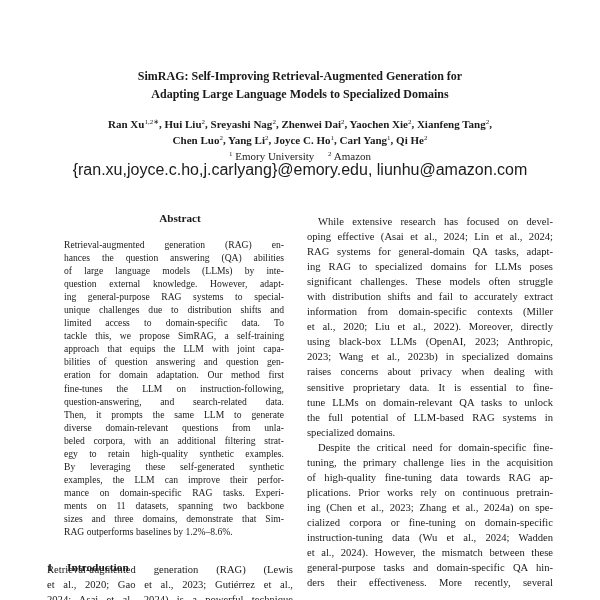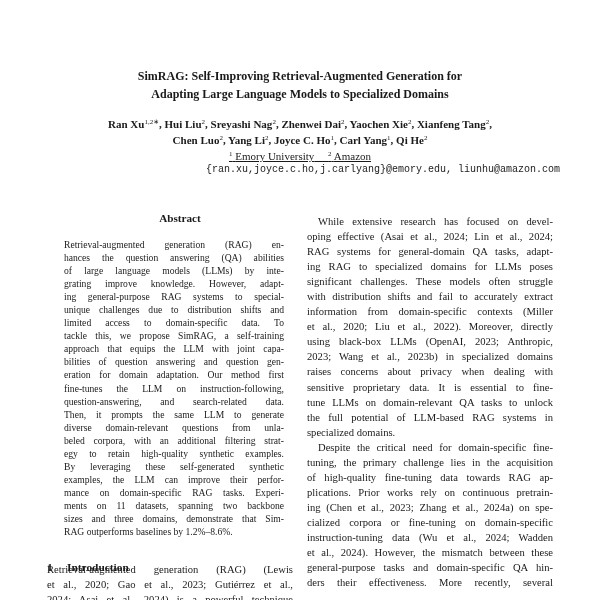--- a/index.html
+++ b/index.html
@@ -1,23 +1,23 @@
 <!DOCTYPE html>
 <html><head>
 <meta charset="utf-8">
 <style>
   html, body { margin: 0; padding: 0; background: #ffffff; }
   body { width: 600px; height: 600px; overflow: hidden; position: relative; color: #1a1a1a; font-family: "Liberation Serif", serif; }
   .page { position: absolute; left: 0; top: 0; width: 600px; height: 600px; }
   .title { position: absolute; left: 60px; width: 480px; text-align: center; font-weight: bold; font-size: 12px; line-height: 18px; top: 67px; }
   .authors { position: absolute; left: 40px; width: 520px; text-align: center; font-weight: bold; font-size: 11px; line-height: 16px; top: 116px; }
   .authors sup { font-size: 7px; font-weight: normal; vertical-align: 4px; line-height: 0; }
-  .affil { position: absolute; left: 40px; width: 520px; text-align: center; font-size: 11px; line-height: 14px; top: 149px; text-decoration: underline; }
+  .affil { position: absolute; left: 40px; width: 520px; text-align: center; font-size: 11px; line-height: 14px; top: 149px; }
   .affil sup { font-size: 7px; vertical-align: 4px; line-height: 0; }
-  .emails { position: absolute; left: 40px; width: 520px; text-align: right; font-family: Liberation Mono, monospace; font-size: 10px; line-height: 14px; top: 163px; }
+  .emails { position: absolute; left: 40px; width: 520px; text-align: center; font-family: Liberation Sans, sans-serif; font-size: 16px; line-height: 14px; top: 163px; }
   .abs-head { position: absolute; left: 60px; width: 240px; text-align: center; font-weight: bold; font-size: 11.2px; top: 211px; line-height: 14px; }
   .abs-body { position: absolute; left: 64px; width: 220px; font-size: 9.6px; line-height: 13.05px; top: 238px; }
   .ln { display: block; white-space: nowrap; text-align: justify; text-align-last: justify; height: 13.05px; overflow: visible; }
   .ln.last { text-align-last: left; }
   .sec-head { position: absolute; left: 47px; top: 560px; font-weight: bold; font-size: 11.4px; line-height: 14px; }
   .sec-head .num { display: inline-block; width: 20px; }
   .intro-body { position: absolute; left: 47px; width: 246px; top: 562px; font-size: 10.6px; line-height: 15.1px; }
   .intro-body .ln { height: 15.1px; }
   .right-body { position: absolute; left: 307px; width: 246px; top: 214px; font-size: 10.6px; line-height: 15.05px; }
   .right-body .ln { height: 15.05px; }
@@ -58,21 +58,21 @@
   </div>
 
   <div class="emails">{ran.xu,joyce.c.ho,j.carlyang}@emory.edu, liunhu@amazon.com</div>
 
   <div class="abs-head">Abstract</div>
 
   <div class="abs-body">
     <span class="ln">Retrieval-augmented generation (RAG) en-</span>
     <span class="ln">hances the question answering (QA) abilities</span>
     <span class="ln">of large language models (LLMs) by inte-</span>
-    <span class="ln">grating improve knowledge.  However, adapt-</span>
+    <span class="ln">question external knowledge.  However, adapt-</span>
     <span class="ln">ing general-purpose RAG systems to special-</span>
     <span class="ln">unique challenges due to distribution shifts and</span>
     <span class="ln">limited access to domain-specific data.   To</span>
     <span class="ln">tackle this, we propose SimRAG, a self-training</span>
     <span class="ln">approach that equips the LLM with joint capa-</span>
     <span class="ln">bilities of question answering and question gen-</span>
     <span class="ln">eration for domain adaptation. Our method first</span>
     <span class="ln">fine-tunes the LLM on instruction-following,</span>
     <span class="ln">question-answering, and search-related data.</span>
     <span class="ln">Then, it prompts the same LLM to generate</span>

